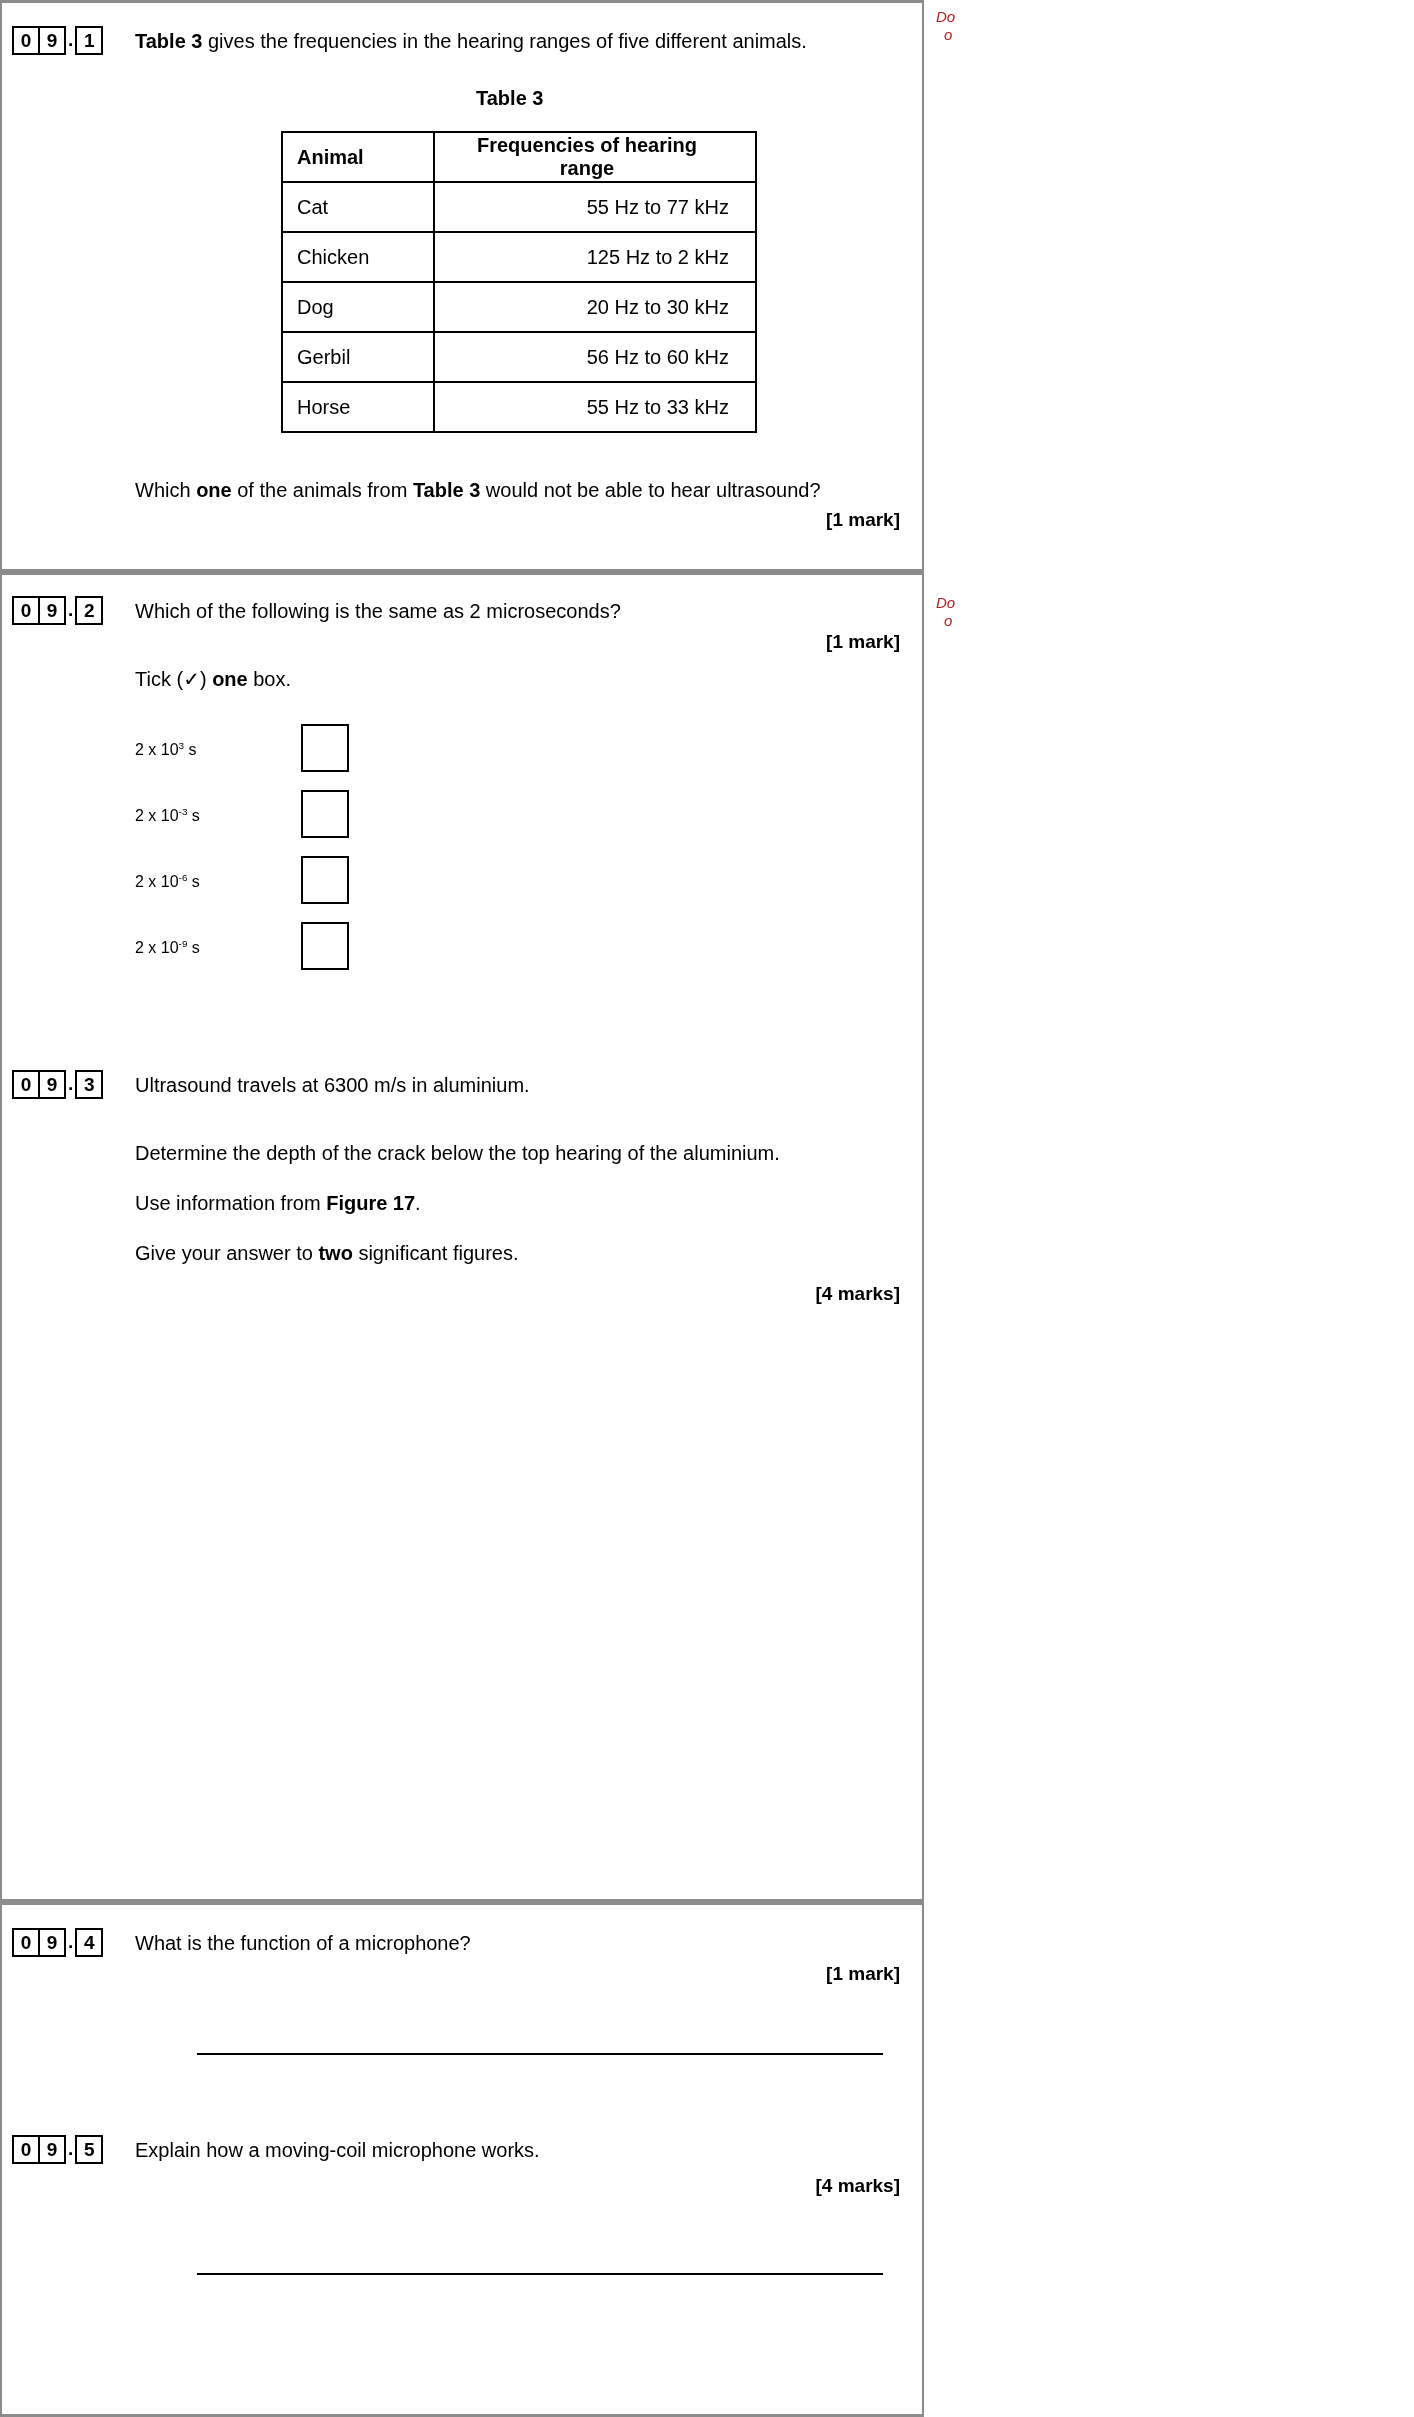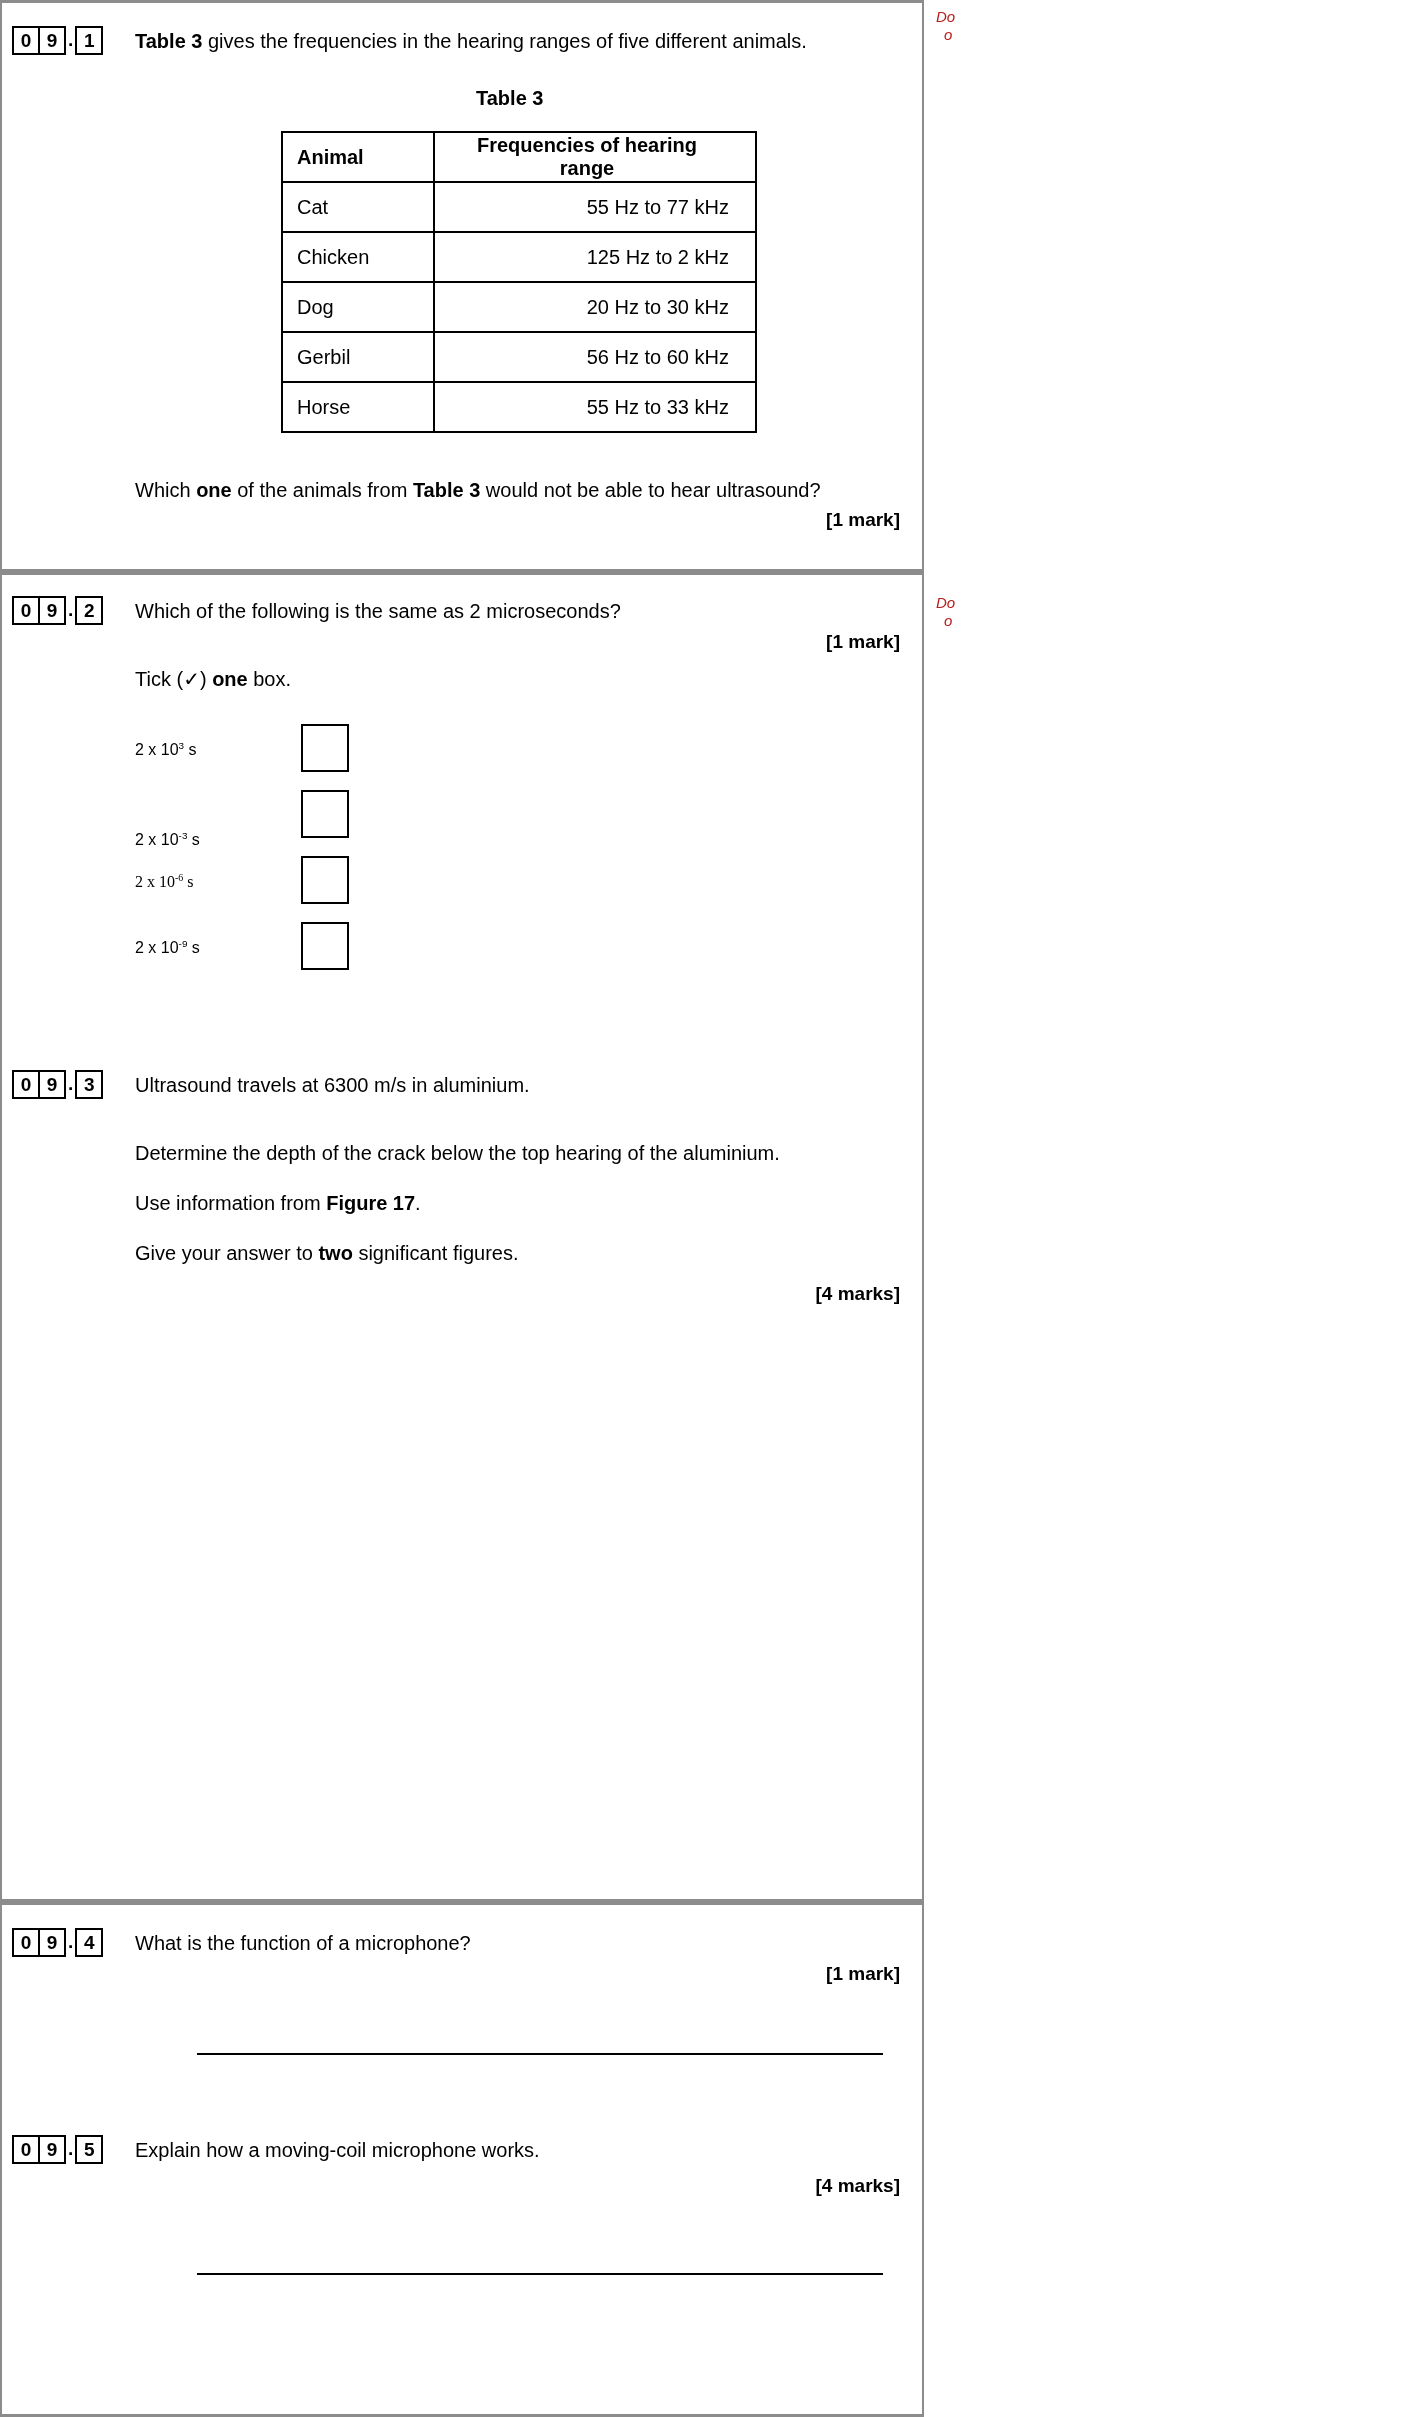--- a/index.html
+++ b/index.html
@@ -239,26 +239,26 @@
 
       <div class="qtext" style="left:133px; top:90px;">
         <span>Tick (</span><span>✓</span><span>) </span><b>one</b><span> box.</span>
       </div>
 
       <div class="tick-option" style="left:133px; top:166px;">
         <span>2 x 10</span><sup>3</sup><span> s</span>
       </div>
       <div class="tick-box" style="left:299px; top:149px;"></div>
 
-      <div class="tick-option" style="left:133px; top:232px;margin-top:24px;">
+      <div class="tick-option" style="left:133px; top:232px;">
         <span>2 x 10</span><sup>-3</sup><span> s</span>
       </div>
       <div class="tick-box" style="left:299px; top:215px;"></div>
 
-      <div class="tick-option" style="left:133px; top:298px;font-family:Liberation Serif, serif;">
+      <div class="tick-option" style="left:133px; top:298px;">
         <span>2 x 10</span><sup>-6</sup><span> s</span>
       </div>
       <div class="tick-box" style="left:299px; top:281px;"></div>
 
       <div class="tick-option" style="left:133px; top:364px;">
         <span>2 x 10</span><sup>-9</sup><span> s</span>
       </div>
       <div class="tick-box" style="left:299px; top:347px;"></div>
 
       <div class="qnum" style="left:10px; top:494px;">

